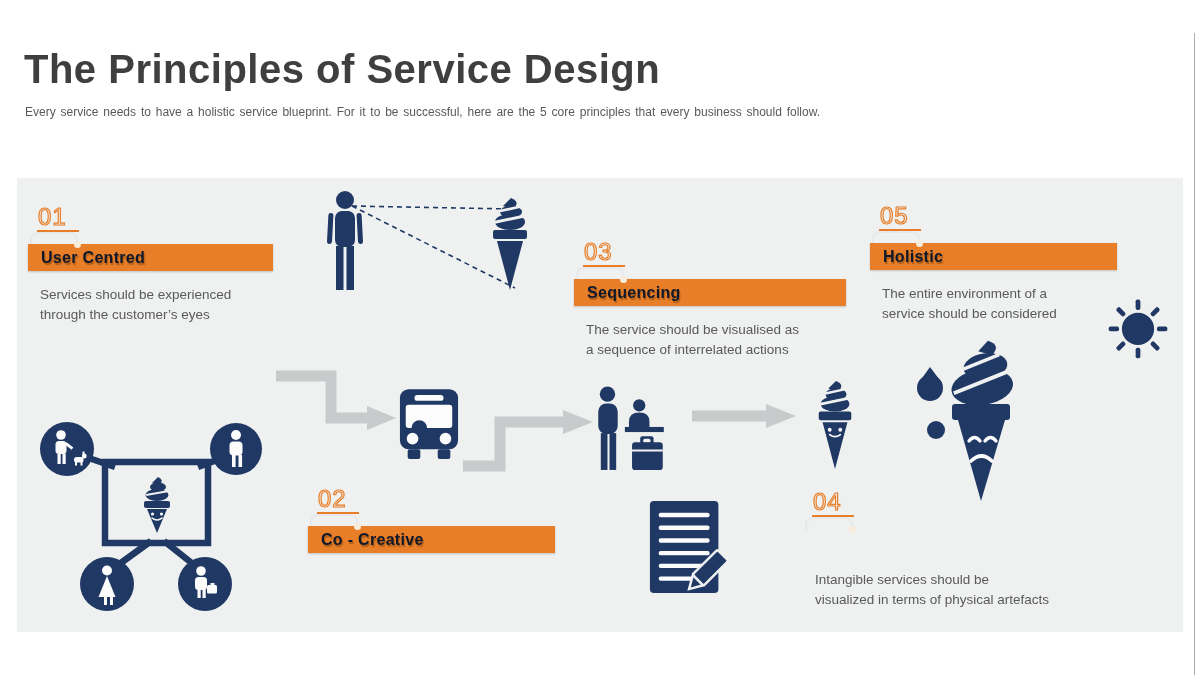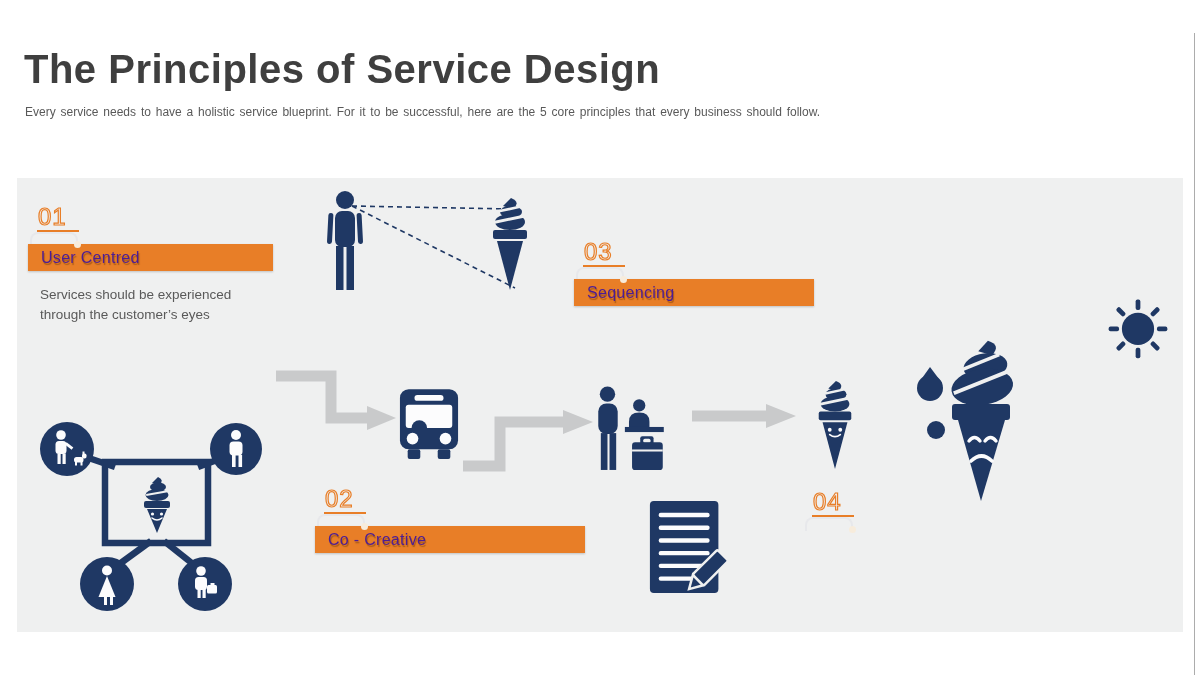--- a/index.html
+++ b/index.html
@@ -20,21 +20,21 @@
   .card .num{position:absolute;left:10px;top:0;font-size:24px;font-weight:normal;letter-spacing:1px;
     color:#F1F2F4;-webkit-text-stroke:1.2px var(--accent-orange,#E87E27)}
   .card .num-underline{position:absolute;left:9px;top:27px;width:42px;height:2px;
     background:var(--accent-orange,#E87E27)}
   .card .tab{position:absolute;left:2px;top:29px;width:48px;height:14px;
     border:2px solid #E7E8EB;border-bottom:none;border-radius:8px 8px 0 0;z-index:1}
   .card .tab-dot{position:absolute;left:46px;top:38px;width:7px;height:7px;border-radius:50%;
     background:var(--tab-dot,#F7ECDC);z-index:3}
   .card .bar{position:absolute;left:0;top:41px;height:27px;background:var(--accent-orange,#E87E27);
     display:flex;align-items:center;padding-left:13px;z-index:2;box-shadow:0 1px 2px rgba(0,0,0,.2)}
-  .card .bar span{color:#4c1d95;font-weight:normal;font-size:16px;letter-spacing:.3px;
+  .card .bar span{color:#0f172a;font-weight:bold;font-size:16px;letter-spacing:.3px;
     text-shadow:1px 1.5px 1px rgba(100,50,0,.45)}
   .card .desc{position:absolute;left:12px;top:82px;width:330px;font-size:13.5px;line-height:1.5;
     color:var(--body-text,#595959);white-space:pre-line}
 
   svg{display:block;overflow:visible}
   .ink{fill:var(--navy,#1F3864)}
   .wht{fill:#FCFCFD}
   .bg{fill:var(--panel-background,#EFF0F0)}
   .ink-s{stroke:var(--navy,#1F3864);fill:none}
   .wht-s{stroke:#FCFCFD;fill:none}
@@ -58,47 +58,62 @@
     <div class="num-underline"></div>
     <div class="tab"></div>
     <div class="tab-dot"></div>
     <div class="bar" style="width:245px">
       <span>User Centred</span>
     </div>
     <div class="desc">Services should be experienced
 through the customer’s eyes</div>
   </div>
 
-  <div class="card" style="left:315px;top:485px;width:247px;height:135px">
+  <div class="card" style="left:308px;top:485px;width:247px;height:135px">
     <div class="num">02</div>
     <div class="num-underline"></div>
     <div class="tab"></div>
     <div class="tab-dot"></div>
-    <div class="bar" style="width:270px">
+    <div class="bar" style="width:247px">
       <span>Co - Creative</span>
     </div>
   </div>
 
   <div class="card" style="left:574px;top:238px;width:240px;height:135px">
     <div class="num">03</div>
     <div class="num-underline"></div>
     <div class="tab"></div>
     <div class="tab-dot"></div>
-    <div class="bar" style="width:240px">
+    <div class="bar" style="width:272px">
       <span>Sequencing</span>
     </div>
+    <div class="desc">The service should be visualised as
+a sequence of interrelated actions</div>
   </div>
 
   <div class="card" style="left:803px;top:488px;width:240px;height:135px">
     <div class="num">04</div>
     <div class="num-underline"></div>
     <div class="tab"></div>
     <div class="tab-dot"></div>
-  </div>
-
+    <div class="desc">Intangible  services should be
+visualized in terms of physical artefacts</div>
+  </div>
+
+  <div class="card" style="left:870px;top:202px;width:247px;height:135px">
+    <div class="num">05</div>
+    <div class="num-underline"></div>
+    <div class="tab"></div>
+    <div class="tab-dot"></div>
+    <div class="bar" style="width:247px">
+      <span>Holistic</span>
+    </div>
+    <div class="desc">The entire environment  of a
+service should be considered</div>
+  </div>
 
   <svg class="abs" style="left:345px;top:196px" width="180" height="100" viewBox="0 0 180 100">
     <line class="ink-s" stroke-width="1.6" stroke-dasharray="5 4" x1="7" y1="10" x2="167" y2="13"></line>
     <line class="ink-s" stroke-width="1.6" stroke-dasharray="5 4" x1="7" y1="10" x2="170" y2="92"></line>
   </svg>
   <svg class="abs" style="left:322px;top:190px" width="46" height="102" viewBox="0 0 46 102">
     <circle class="ink" cx="23" cy="10" r="9"></circle>
     <rect class="ink" x="13" y="21" width="20" height="36" rx="7"></rect>
     <rect class="ink" x="6.5" y="23" width="5" height="31" rx="2.5" transform="rotate(3 9 23)"></rect>
     <rect class="ink" x="34.5" y="23" width="5" height="31" rx="2.5" transform="rotate(-3 37 23)"></rect>

